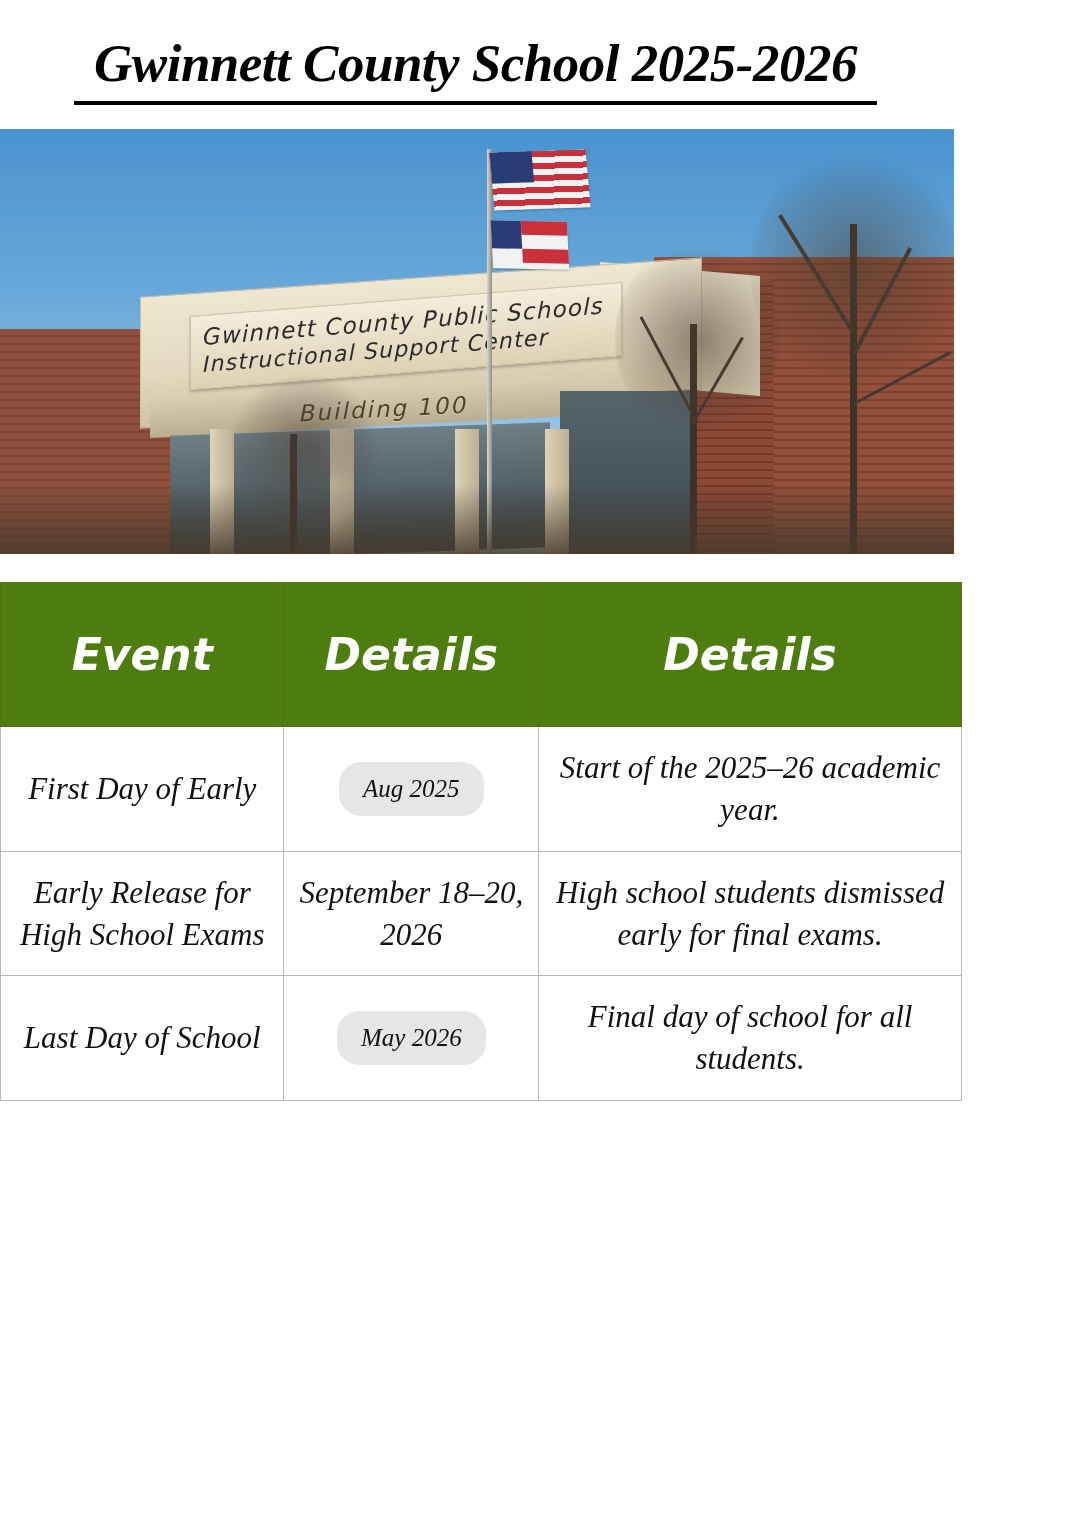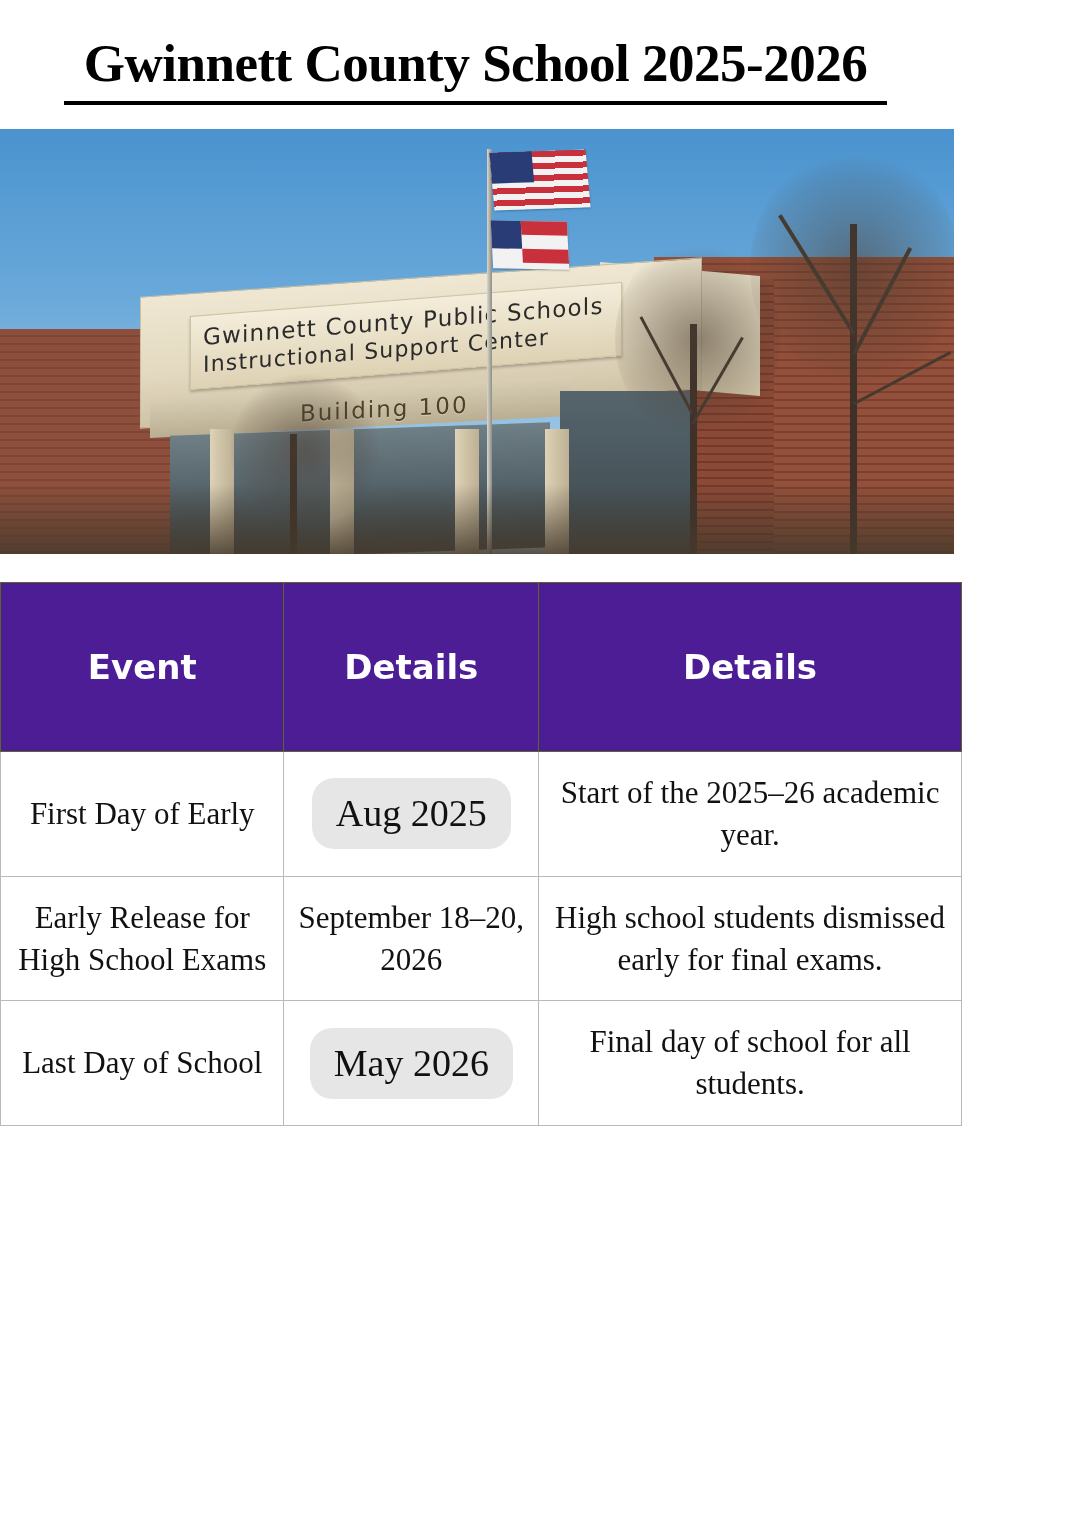--- a/index.html
+++ b/index.html
@@ -11,20 +11,21 @@
     height: 1536px;
     background: #ffffff;
     font-family: "Liberation Serif", serif;
     overflow: hidden;
   }
   .page {
     position: relative;
     width: 951px;
     height: 1536px;
     box-sizing: border-box;
+    font-style: italic;
   }
   .page-title {
     text-align: center;
     font-family: "Liberation Serif", serif;
     font-weight: bold;
     font-size: 53px;
     letter-spacing: -0.5px;
     color: #000000;
     margin: 33px 0 0 0;
     padding: 0 20px 6px 20px;
@@ -267,26 +268,26 @@
   .table-wrap {
     margin: 28px auto 0 auto;
     width: 962px;
   }
   table.cal {
     width: 100%;
     border-collapse: collapse;
     table-layout: fixed;
   }
   table.cal th {
-    background: #4c1d95;
+    background: #4d7c0f;
     color: #ffffff;
     font-family: "DejaVu Sans", sans-serif;
     font-weight: bold;
-    font-size: 34px;
-    padding: 64px 8px;
+    font-size: 44px;
+    padding: 46px 8px;
     text-align: center;
     border: 1px solid #5e6623;
   }
   table.cal td {
     border: 1px solid #b9b9b9;
     padding: 20px 14px;
     text-align: center;
     font-family: "Liberation Serif", serif;
     font-size: 31px;
     line-height: 1.35;
@@ -294,21 +295,21 @@
     vertical-align: middle;
   }
   col.c1 { width: 29.5%; }
   col.c2 { width: 26.5%; }
   col.c3 { width: 44%; }
   .pill {
     display: inline-block;
     background: #e6e6e6;
     border-radius: 22px;
     padding: 10px 24px;
-    font-size: 38px;
+    font-size: 25px;
     color: #111111;
   }
   .footer {
     text-align: center;
     margin-top: 34px;
     font-family: "Liberation Serif", serif;
     font-size: 27px;
     color: #000000;
   }
   .footer a {

